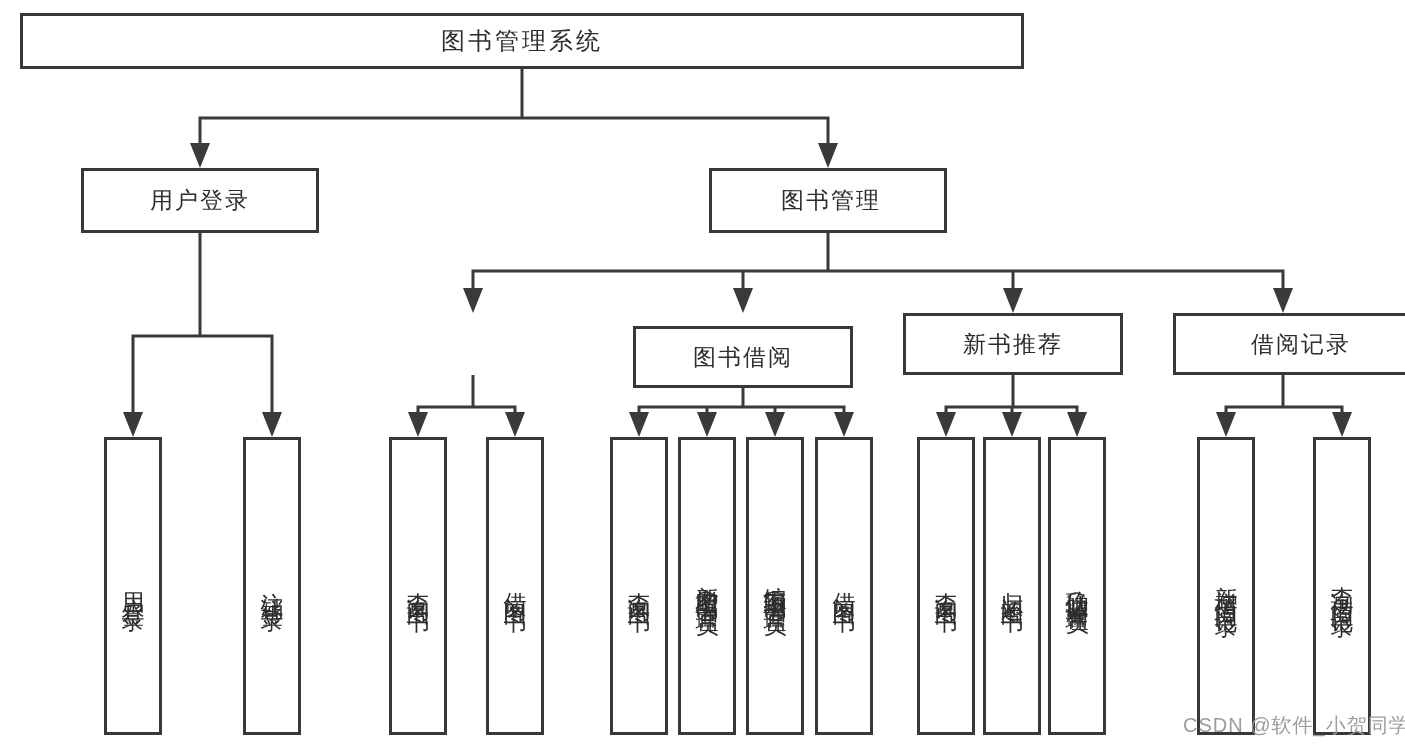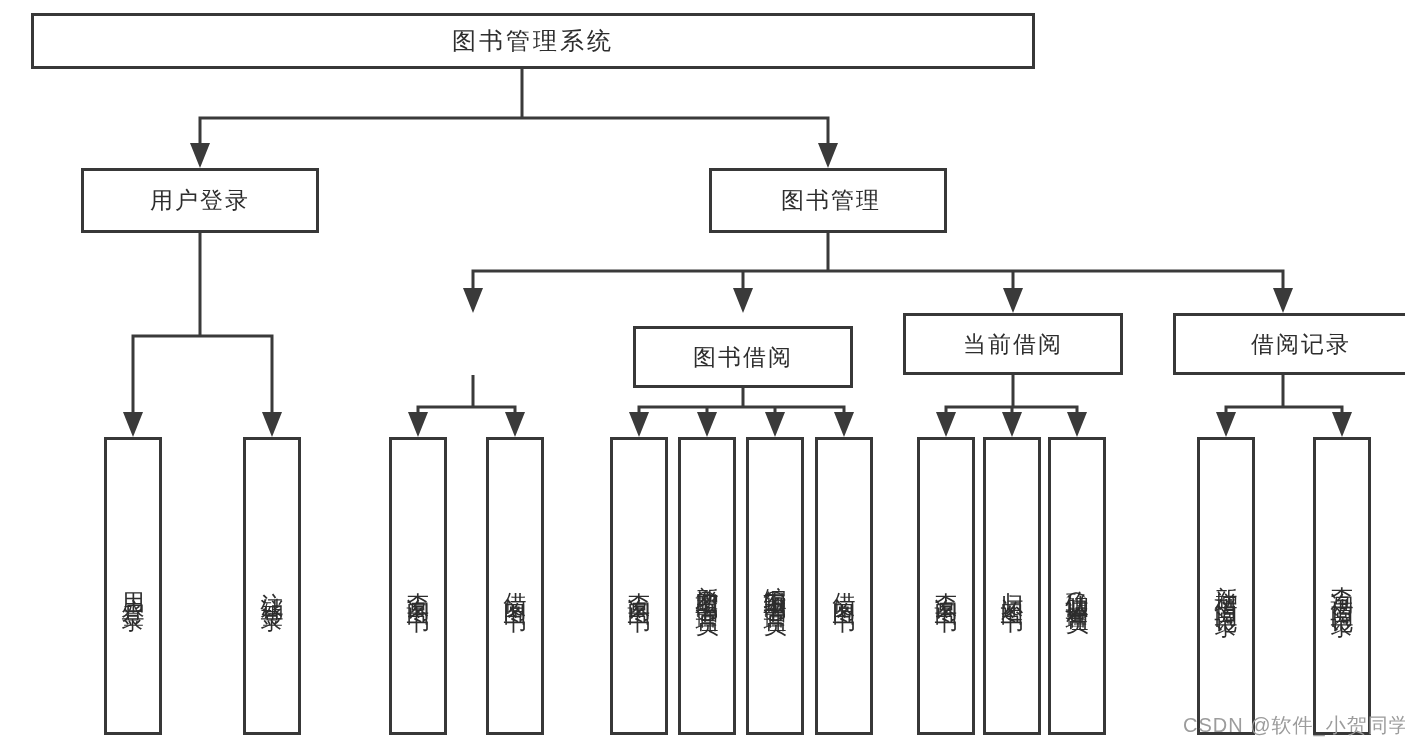--- a/index.html
+++ b/index.html
@@ -102,36 +102,36 @@
       <polygon points="765,412 785,412 775,437"></polygon>
       <polygon points="834,412 854,412 844,437"></polygon>
       <polygon points="936,412 956,412 946,437"></polygon>
       <polygon points="1002,412 1022,412 1012,437"></polygon>
       <polygon points="1067,412 1087,412 1077,437"></polygon>
       <polygon points="1216,412 1236,412 1226,437"></polygon>
       <polygon points="1332,412 1352,412 1342,437"></polygon>
     </g>
   </svg>
 
-  <div class="box" style="left:20px; top:13px; width:1004px; height:56px;margin-left:11px;">
+  <div class="box" style="left:20px; top:13px; width:1004px; height:56px;">
     <span class="hlabel root-label">图书管理系统</span>
   </div>
 
   <div class="box" style="left:81px; top:168px; width:238px; height:65px;">
     <span class="hlabel">用户登录</span>
   </div>
   <div class="box" style="left:709px; top:168px; width:238px; height:65px;padding-left:6px;">
     <span class="hlabel">图书管理</span>
   </div>
 
   <div class="box" style="left:633px; top:326px; width:220px; height:62px;font-family:Liberation Serif, serif;">
     <span class="hlabel">图书借阅</span>
   </div>
   <div class="box" style="left:903px; top:313px; width:220px; height:62px;">
-    <span class="hlabel">当前借阅</span>
+    <span class="hlabel">新书推荐</span>
   </div>
   <div class="box" style="left:1173px; top:313px; width:256px; height:62px;">
     <span class="hlabel">借阅记录</span>
   </div>
 
   <div class="box" style="left:104px; top:437px; width:58px; height:298px;">
     <span class="vlabel">用户登录</span>
   </div>
   <div class="box" style="left:243px; top:437px; width:58px; height:298px;">
     <span class="vlabel">注销登录</span>

